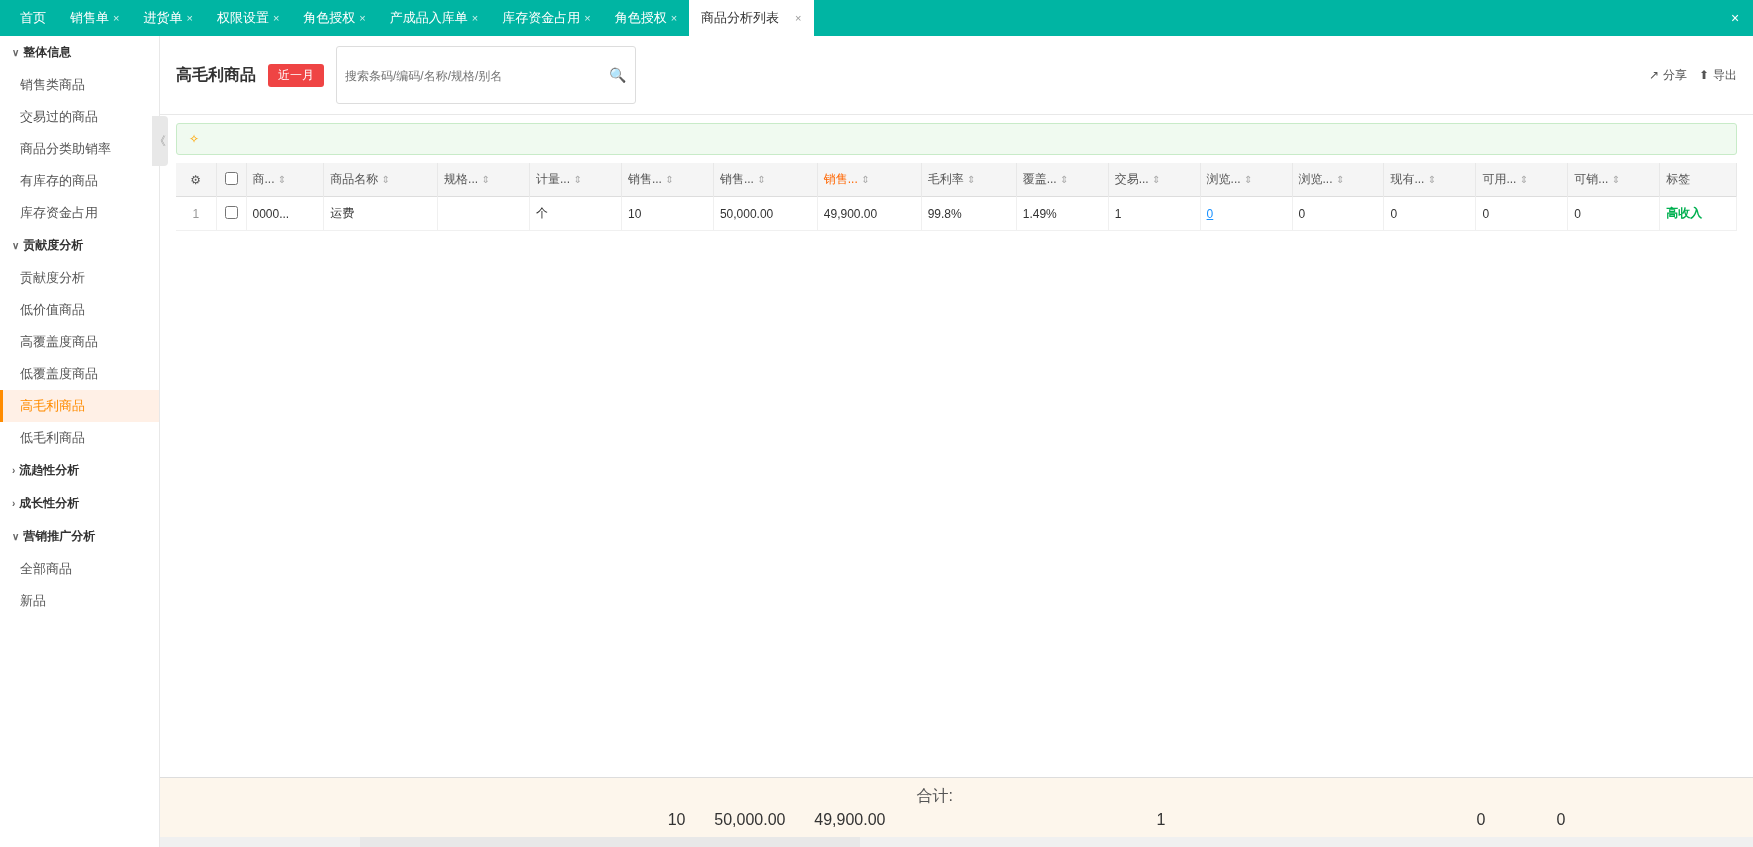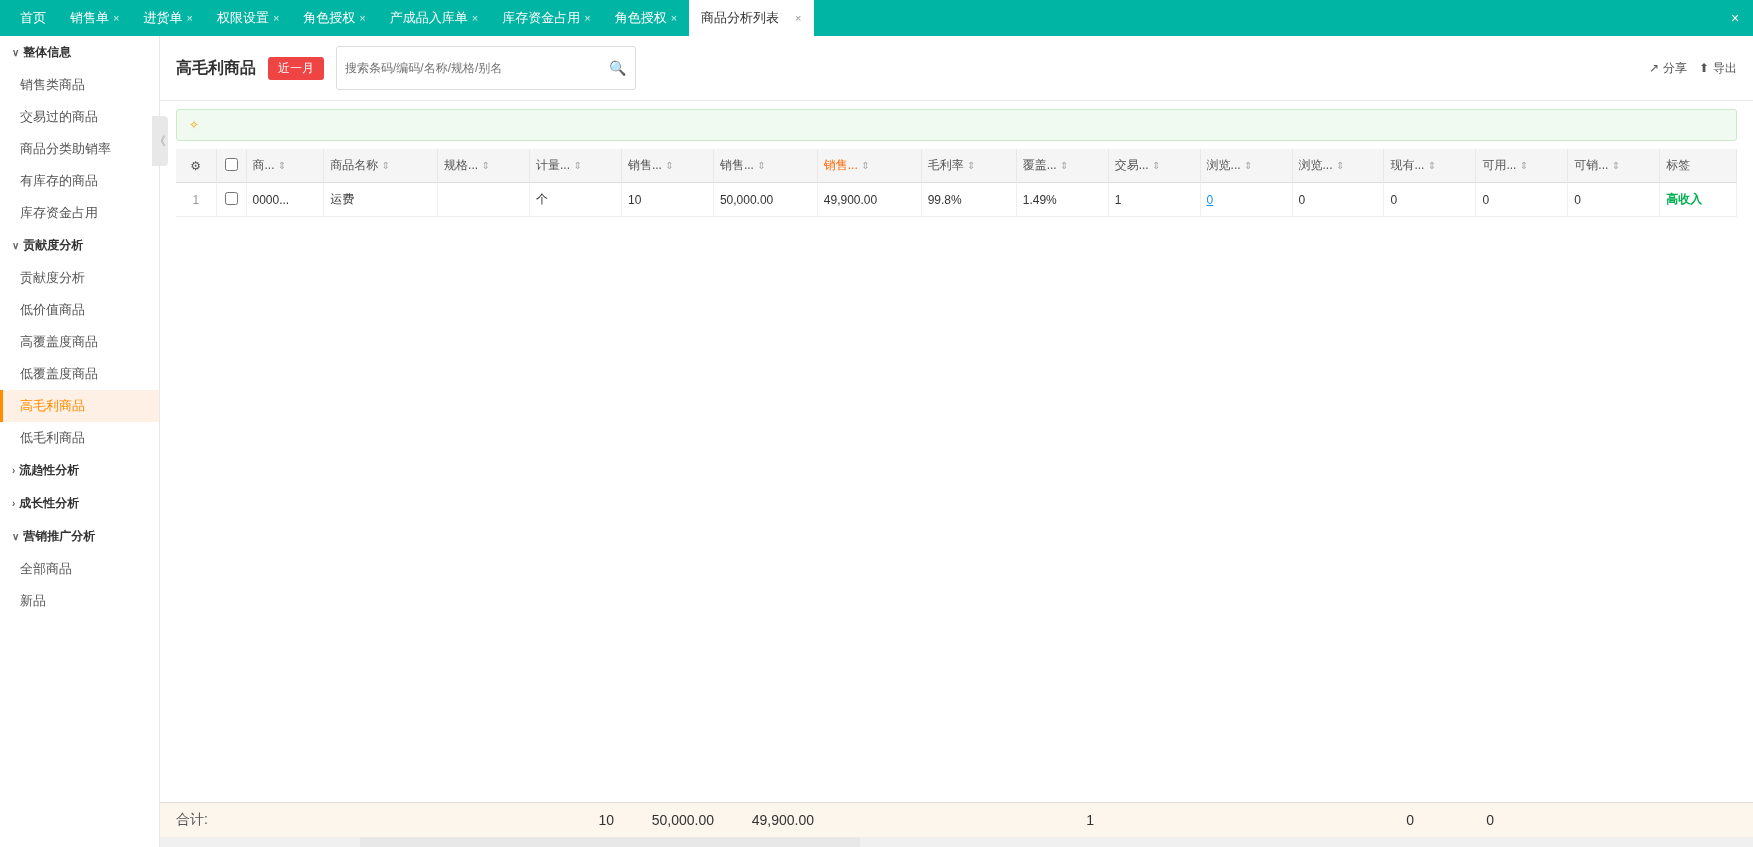--- a/index.html
+++ b/index.html
@@ -116,24 +116,24 @@
       background: #ef4444;
       color: white;
       border: none;
       border-radius: 3px;
       padding: 3px 10px;
       font-size: 12px;
       cursor: pointer;
     }
     .search-box {
       display: flex;
-      align-items: center;
+      align-items: flex-end;
       border: 1px solid #ddd;
       border-radius: 3px;
-      padding: 13px 8px;
+      padding: 20px 8px;
       gap: 6px;
       flex: 1;
       max-width: 300px;
     }
     .search-box input {
       border: none;
       outline: none;
       font-size: 12px;
       color: #999;
       flex: 1;
@@ -211,24 +211,25 @@
     .tag-high { color: #00b050; font-weight: bold; margin-left: 18px; }
     .tag-link { color: #1890ff; text-decoration: underline; cursor: pointer; }
 
     
     .footer-total {
       border-top: 1px solid #ddd;
       background: #fdf6ec;
       padding: 8px 16px;
       display: flex;
       align-items: center;
-      gap: 14px;
-      font-size: 14px;
+      gap: 4px;
+      font-size: 16px;
       color: #333;
       flex-shrink: 0;
+      flex-direction: column;
     }
     .footer-total .label { width: 80px; color: #555; }
     .footer-total .values {
       display: flex;
       gap: 0;
       flex: 1;
     }
     .footer-cell {
       min-width: 80px;
       text-align: right;

